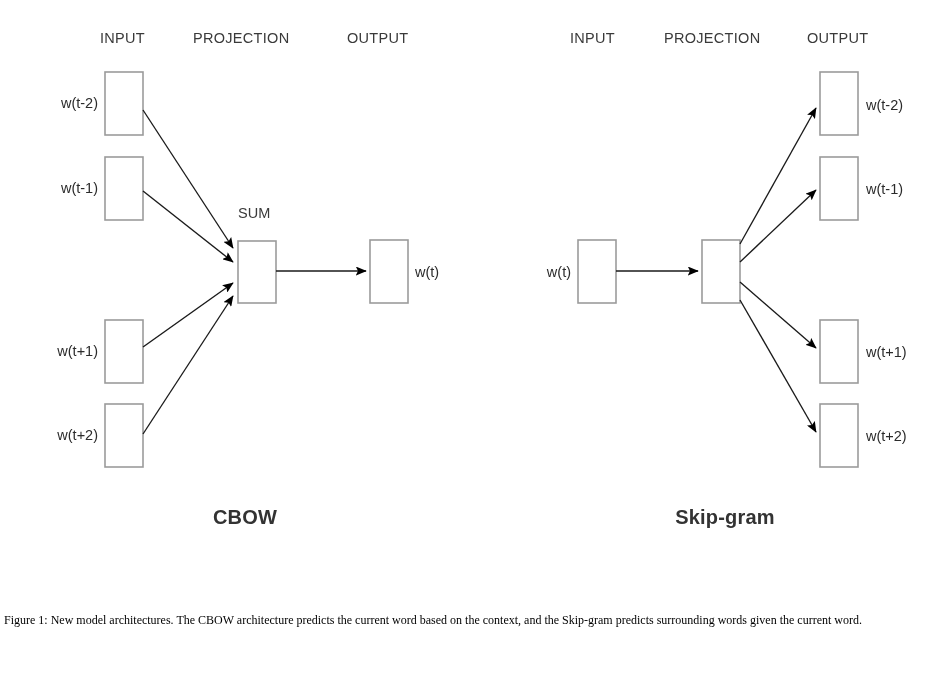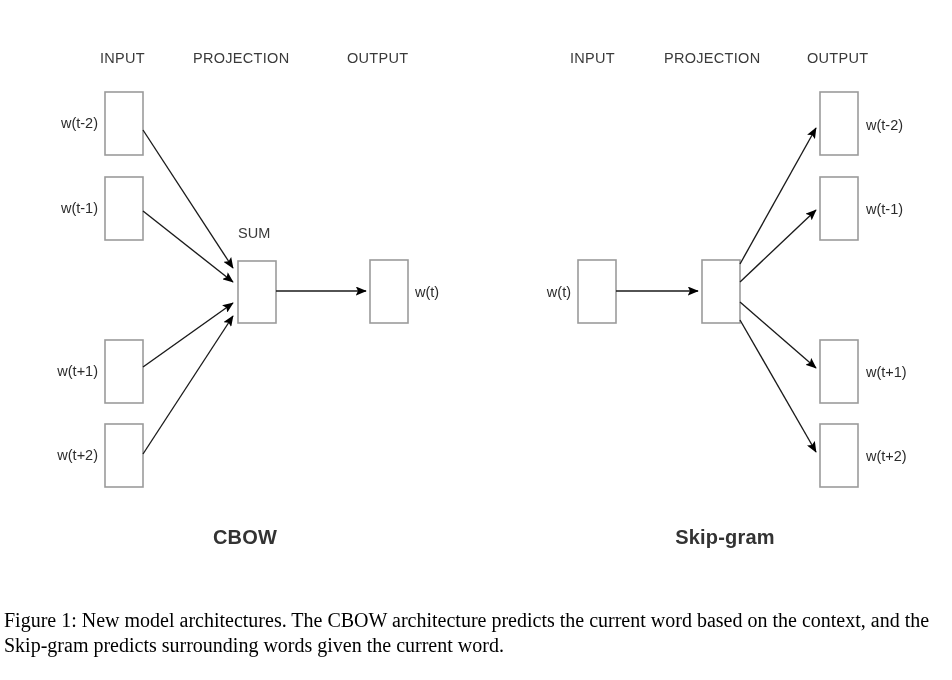--- a/index.html
+++ b/index.html
@@ -14,21 +14,20 @@
     overflow: hidden;
     font-family: "Liberation Sans", sans-serif;
     color: #000000;
   }
   #figure-canvas {
     position: absolute;
     left: 0;
     top: 0;
     width: 952px;
     height: 560px;
-    margin-top: 20px;
   }
   #figure-canvas svg {
     display: block;
   }
   .col-header {
     font-family: "Liberation Sans", sans-serif;
     font-size: 14.5px;
     fill: #3a3a3a;
     letter-spacing: 0.3px;
   }
@@ -61,21 +60,21 @@
     font-weight: bold;
     fill: #333333;
     letter-spacing: 0.2px;
   }
   #caption {
     position: absolute;
     left: 4px;
     top: 608px;
     width: 940px;
     font-family: "Liberation Serif", serif;
-    font-size: 20px;
+    font-size: 12px;
     line-height: 25px;
     color: #000000;
     text-align: left;
   }
 </style>
 </head>
 <body>
 
 <div id="figure-canvas">
   <svg width="952" height="560" viewBox="0 0 952 560" xmlns="http://www.w3.org/2000/svg">

